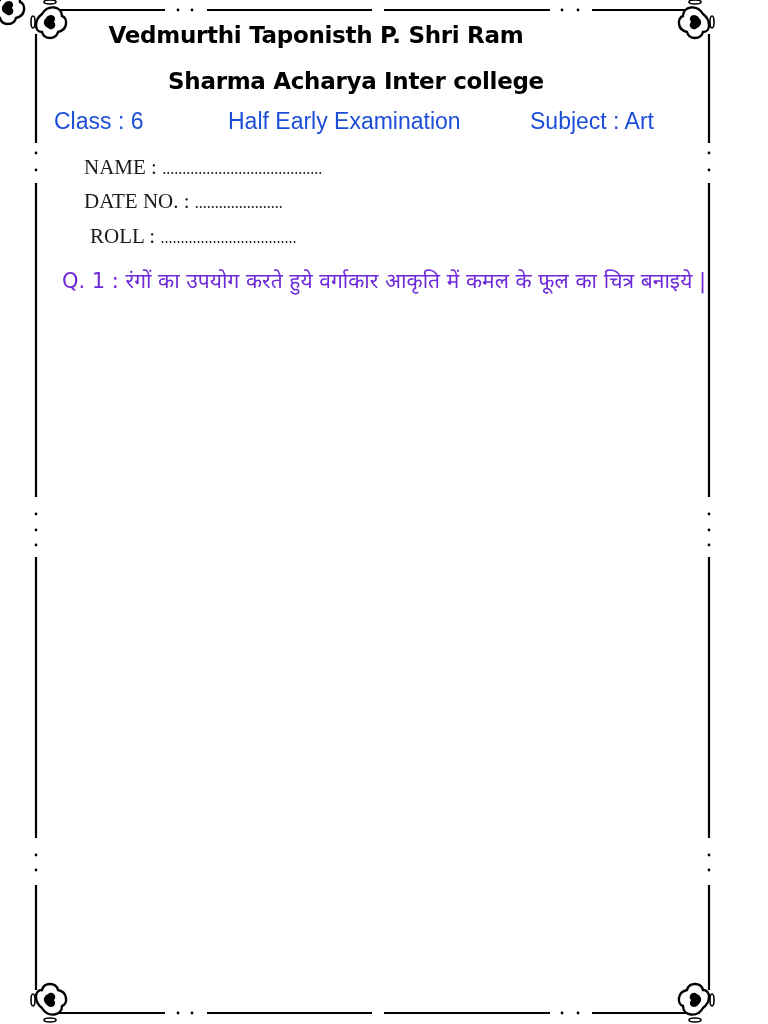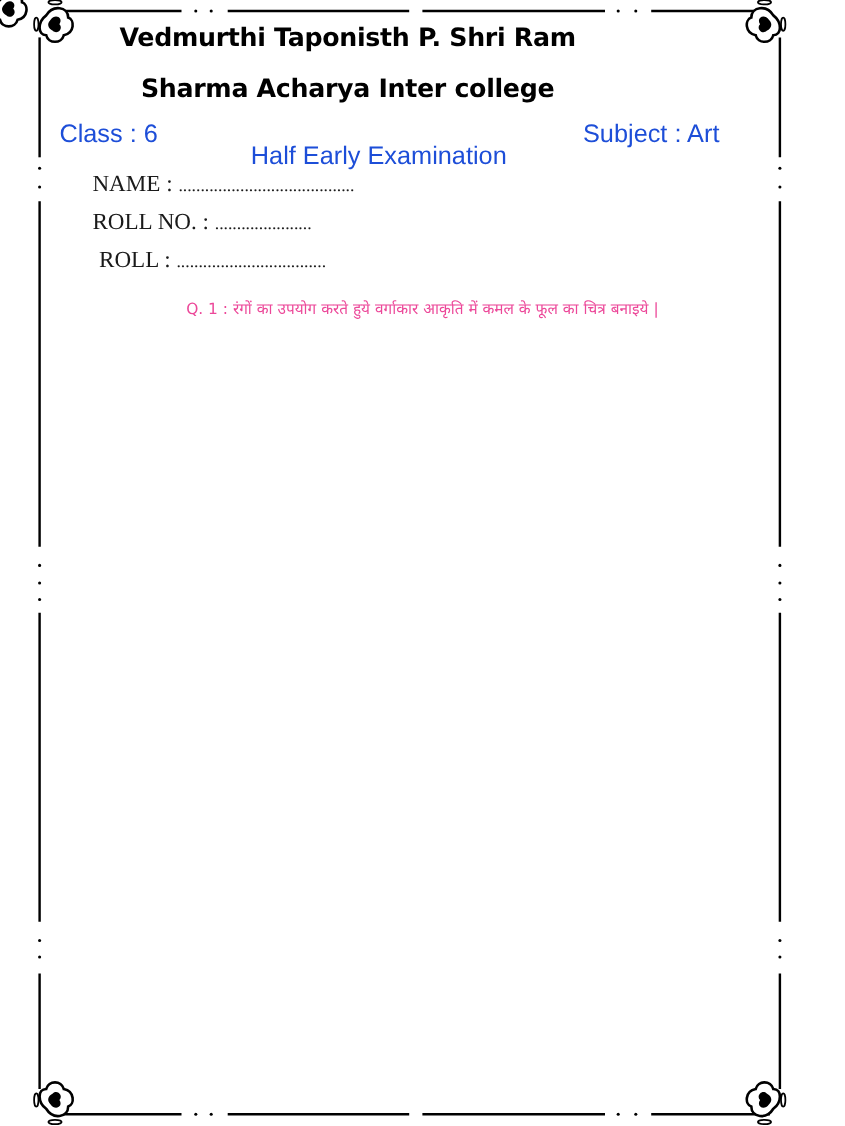--- a/index.html
+++ b/index.html
@@ -7,33 +7,33 @@
       width: 768px; height: 1024px; background: #ffffff; position: relative; overflow: hidden;
       font-family: "DejaVu Sans", sans-serif; color: #111111;
     }
     .frame { position: absolute; left: 0; top: 0; width: 768px; height: 1024px; }
     .title {
       position: absolute; left: 0; width: 632px; text-align: center;
       font-family: "DejaVu Sans", sans-serif; font-weight: bold; font-size: 23px; letter-spacing: -0.3px;
       color: #000;
     }
     .t1 { top: 22px; }
-    .t2 { top: 68px; }
+    .t2 { top: 68px; padding-left: 40px; }
     .meta { position: absolute; top: 108px; font-size: 23px; font-family: "Liberation Sans", sans-serif; color:#1d4ed8; }
     .m-class { left: 54px; }
-    .m-exam { left: 228px; margin-top: 20px; }
+    .m-exam { left: 228px; }
     .m-subject { left: 530px; }
     .field { position: absolute; font-size: 21px; font-family: Liberation Serif, serif; color:#1a1a1a; }
     .f-name { left: 84px; top: 155px; }
     .f-roll { left: 84px; top: 189px; }
     .f-date { left: 90px; top: 224px; }
     .dots { letter-spacing: 0px; font-size: 16px; }
     .question {
       position: absolute; left: 50px; width: 668px; top: 266px; text-align: center;
-      font-size: 14px; line-height: 31px; font-family: "DejaVu Sans", sans-serif; color:#ec4899;
+      font-size: 21px; line-height: 31px; font-family: "DejaVu Sans", sans-serif; color:#6d28d9;
     }
   </style>
 </head>
 <body>
 
 <svg class="frame" viewBox="0 0 768 1024" xmlns="http://www.w3.org/2000/svg">
   <g stroke="#000" stroke-width="2.2" fill="none" stroke-linecap="butt">
 
     <line x1="52" y1="10" x2="165" y2="10"></line>
     <line x1="207" y1="10" x2="372" y2="10"></line>
@@ -101,21 +101,21 @@
 
 <div class="meta m-class">Class  : 6</div>
 <div class="meta m-exam">Half Early Examination</div>
 <div class="meta m-subject">Subject  : Art</div>
 
 <div class="field f-name">
   <span>NAME :</span>
   <span class="dots">........................................</span>
 </div>
 <div class="field f-roll">
-  <span>ROLL NO.  :</span>
+  <span>DATE NO.  :</span>
   <span class="dots">......................</span>
 </div>
 <div class="field f-date">
   <span>ROLL  :</span>
   <span class="dots">..................................</span>
 </div>
 
 <div class="question">
   <span>Q. 1 :</span>
   <span>रंगों का उपयोग करते हुये वर्गाकार आकृति में कमल के फूल का चित्र बनाइये |</span>

